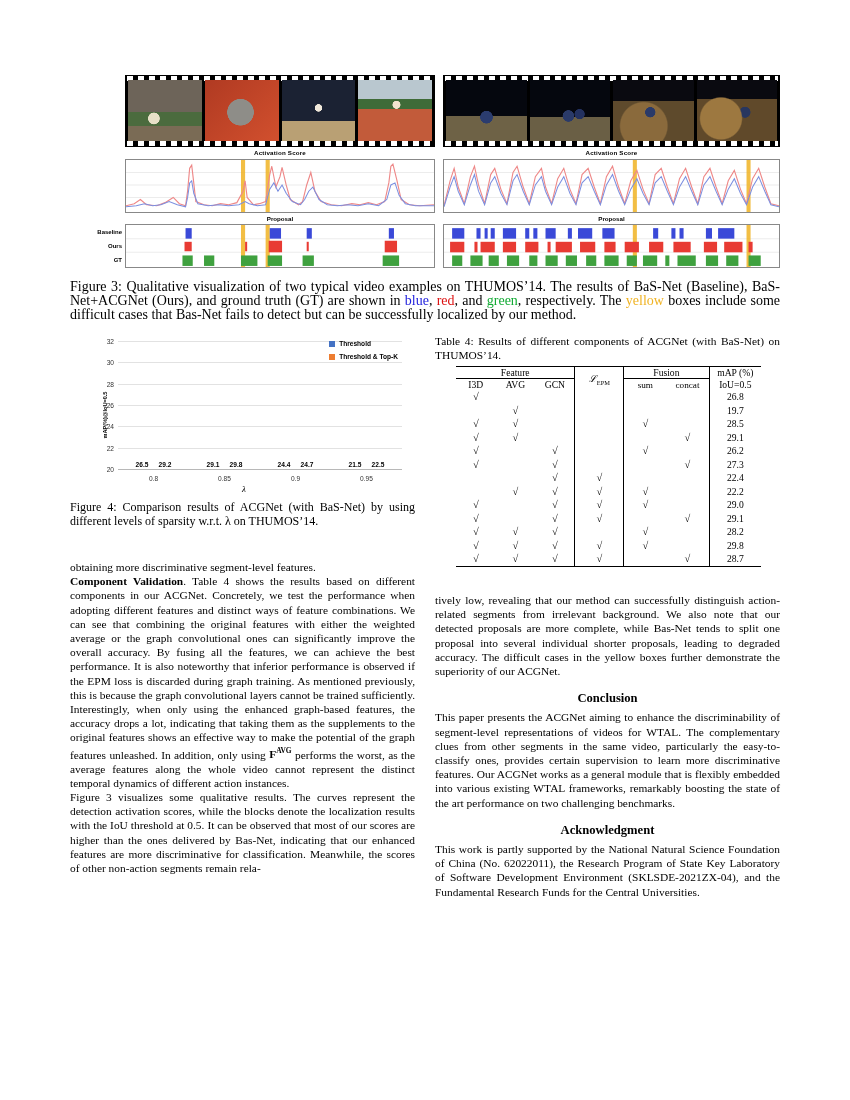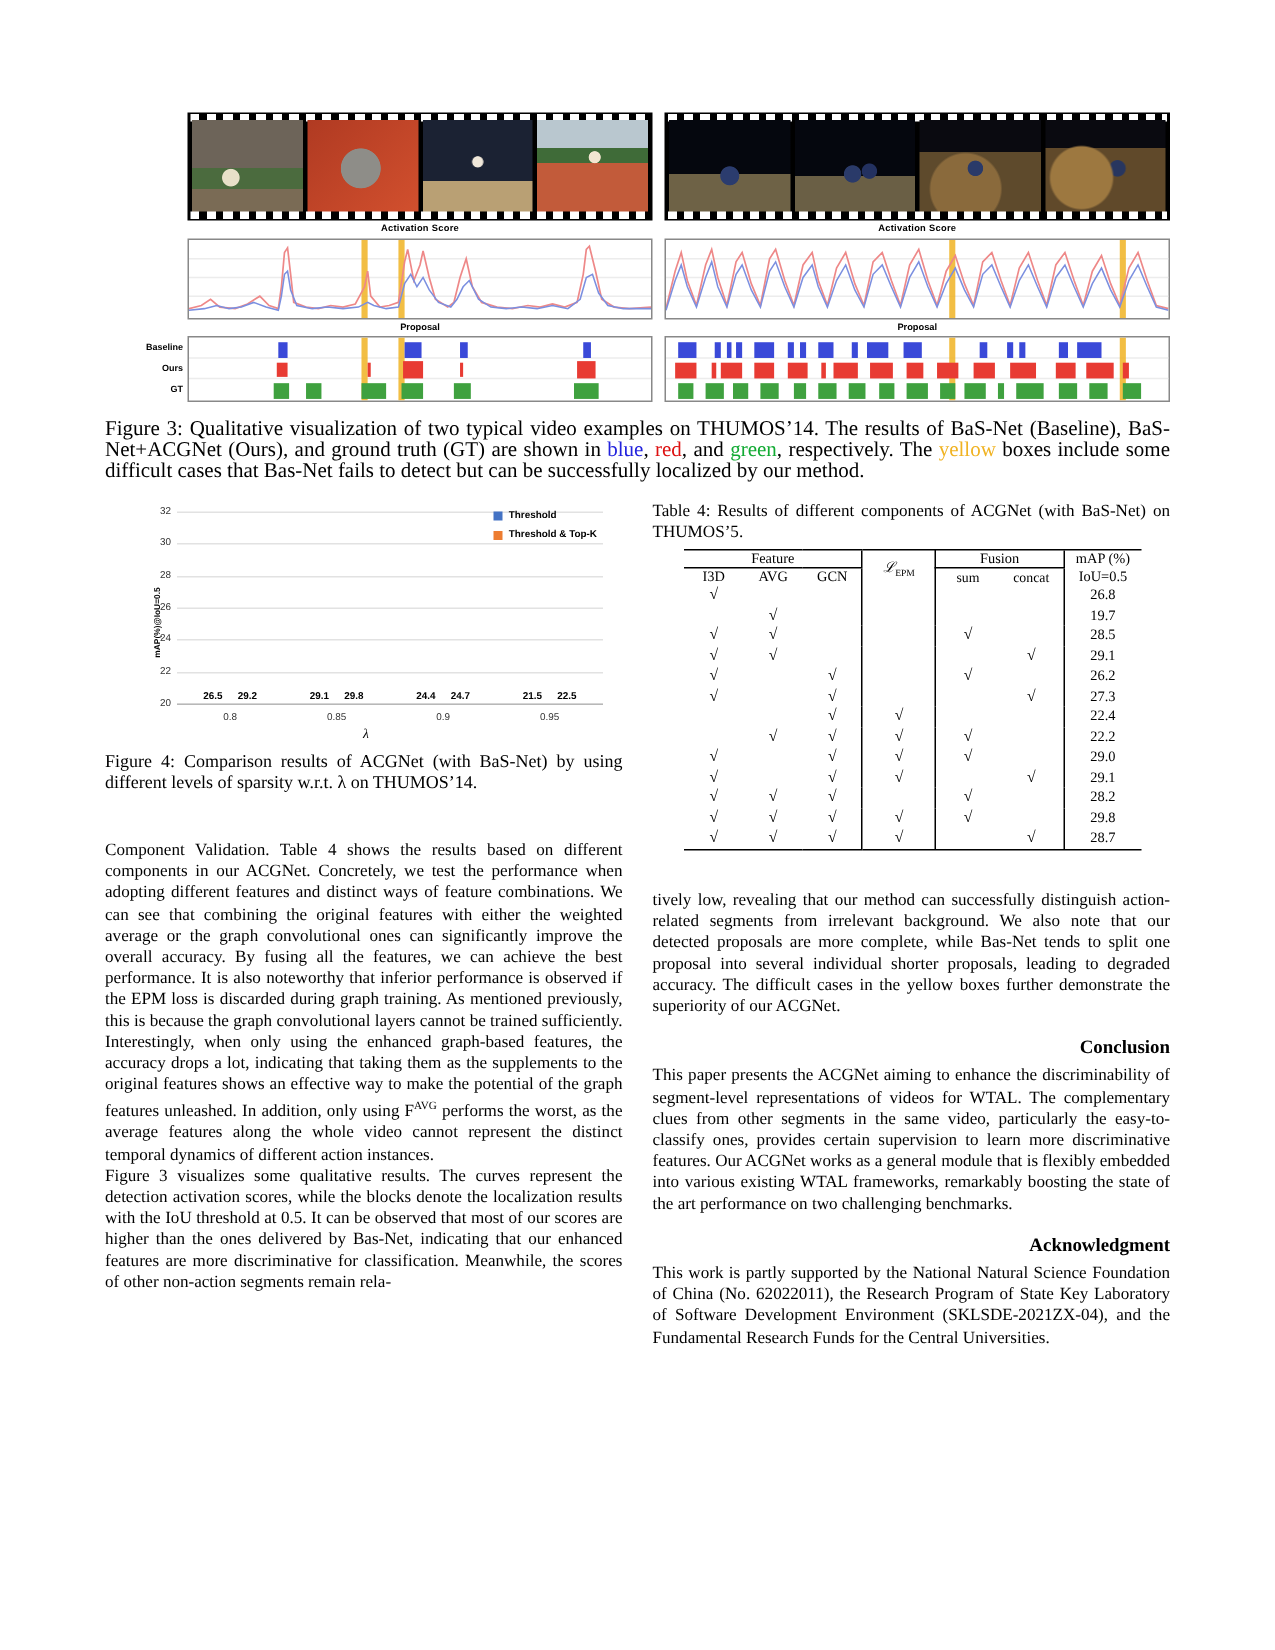--- a/index.html
+++ b/index.html
@@ -60,23 +60,23 @@
     font-family:"Liberation Sans",sans-serif;font-size:6px;font-weight:bold;}
   .rowlabels div{height:14px;line-height:14px;}
 
   .fig3cap{position:absolute;left:70px;top:280px;width:710px;font-size:14px;line-height:14.2px;text-align:justify;}
   .cap-blue{color:#2222dd;} .cap-red{color:#dd1111;} .cap-green{color:#11aa33;} .cap-yellow{color:#f0b323;}
 
   
   .col{position:absolute;width:345px;font-size:11.4px;line-height:14.2px;text-align:justify;}
   .colL{left:70px;} .colR{left:435px;}
   p{margin:0 0 0 0;text-indent:0;}
-  .h2{font-weight:bold;font-size:12.6px;text-align:right;margin:13px 0 5px;}
+  .h2{font-weight:bold;font-size:12.6px;text-align:center;margin:13px 0 5px;}
   .h3{font-weight:bold;font-size:12px;margin:13px 0 3px;text-align:left;}
-  .bold{font-weight:normal;}
+  .bold{font-weight:bold;}
   sup{font-size:7.4px;vertical-align:super;}
 
   
   .fig4{position:absolute;left:84px;top:336px;width:320px;height:158px;}
   .chart{position:relative;width:100%;height:100%;}
   .ylab{position:absolute;left:-2px;top:50%;transform:translateY(-50%) rotate(-90deg);
     font-family:"Liberation Sans",sans-serif;font-size:5.6px;font-weight:bold;white-space:nowrap;}
   .plot{position:absolute;left:34px;right:2px;top:6px;bottom:24px;}
   .gridline{position:absolute;left:0;right:0;height:1px;background:#e2e2e2;}
   .ytick{position:absolute;right:100%;margin-right:4px;transform:translateY(-50%);
@@ -350,21 +350,21 @@
         <div>
           <span class="sw b2"></span>
           <span>Threshold &amp; Top-K</span>
         </div>
       </div>
     </div>
   </div>
 
   <div class="fig4cap">Figure 4: Comparison results of ACGNet (with BaS-Net) by using different levels of sparsity w.r.t. λ on THUMOS’14.</div>
 
-  <div class="t4cap">Table 4: Results of different components of ACGNet (with BaS-Net) on THUMOS’5.</div>
+  <div class="t4cap">Table 4: Results of different components of ACGNet (with BaS-Net) on THUMOS’14.</div>
   <div class="t4wrap">
     <table class="t4">
       <colgroup>
         <col class="c-i3d">
           <col class="c-avg">
           <col class="c-gcn">
         <col class="c-epm">
           <col class="c-sum">
           <col class="c-cat">
           <col class="c-map">
@@ -503,20 +503,21 @@
             <td class="tl botr"><span class="chk">√</span></td>
             <td class="tl botr"></td>
             <td class="botr"><span class="chk">√</span></td>
             <td class="tl botr">28.7</td>
           </tr>
         </tbody>
     </table>
   </div>
 
   <div class="col colL" style="top:560px;">
+    <p>obtaining more discriminative segment-level features.</p>
     <p><span class="bold">Component Validation</span><span>. Table 4 shows the results based on different components in our ACGNet. Concretely, we test the performance when adopting different features and distinct ways of feature combinations. We can see that combining the original features with either the weighted average or the graph convolutional ones can significantly improve the overall accuracy. By fusing all the features, we can achieve the best performance. It is also noteworthy that inferior performance is observed if the EPM loss is discarded during graph training. As mentioned previously, this is because the graph convolutional layers cannot be trained sufficiently. Interestingly, when only using the enhanced graph-based features, the accuracy drops a lot, indicating that taking them as the supplements to the original features shows an effective way to make the potential of the graph features unleashed. In addition, only using </span><span class="bold"><span>F</span><sup>AVG</sup></span><span> performs the worst, as the average features along the whole video cannot represent the distinct temporal dynamics of different action instances.</span></p>
     <p>Figure 3 visualizes some qualitative results. The curves represent the detection activation scores, while the blocks denote the localization results with the IoU threshold at 0.5. It can be observed that most of our scores are higher than the ones delivered by Bas-Net, indicating that our enhanced features are more discriminative for classification. Meanwhile, the scores of other non-action segments remain rela-</p>
   </div>
 
   <div class="col colR" style="top:593px;">
     <p>tively low, revealing that our method can successfully distinguish action-related segments from irrelevant background. We also note that our detected proposals are more complete, while Bas-Net tends to split one proposal into several individual shorter proposals, leading to degraded accuracy. The difficult cases in the yellow boxes further demonstrate the superiority of our ACGNet.</p>
     <div class="h2">Conclusion</div>
     <p>This paper presents the ACGNet aiming to enhance the discriminability of segment-level representations of videos for WTAL. The complementary clues from other segments in the same video, particularly the easy-to-classify ones, provides certain supervision to learn more discriminative features. Our ACGNet works as a general module that is flexibly embedded into various existing WTAL frameworks, remarkably boosting the state of the art performance on two challenging benchmarks.</p>
     <div class="h2">Acknowledgment</div>
     <p>This work is partly supported by the National Natural Science Foundation of China (No. 62022011), the Research Program of State Key Laboratory of Software Development Environment (SKLSDE-2021ZX-04), and the Fundamental Research Funds for the Central Universities.</p>

